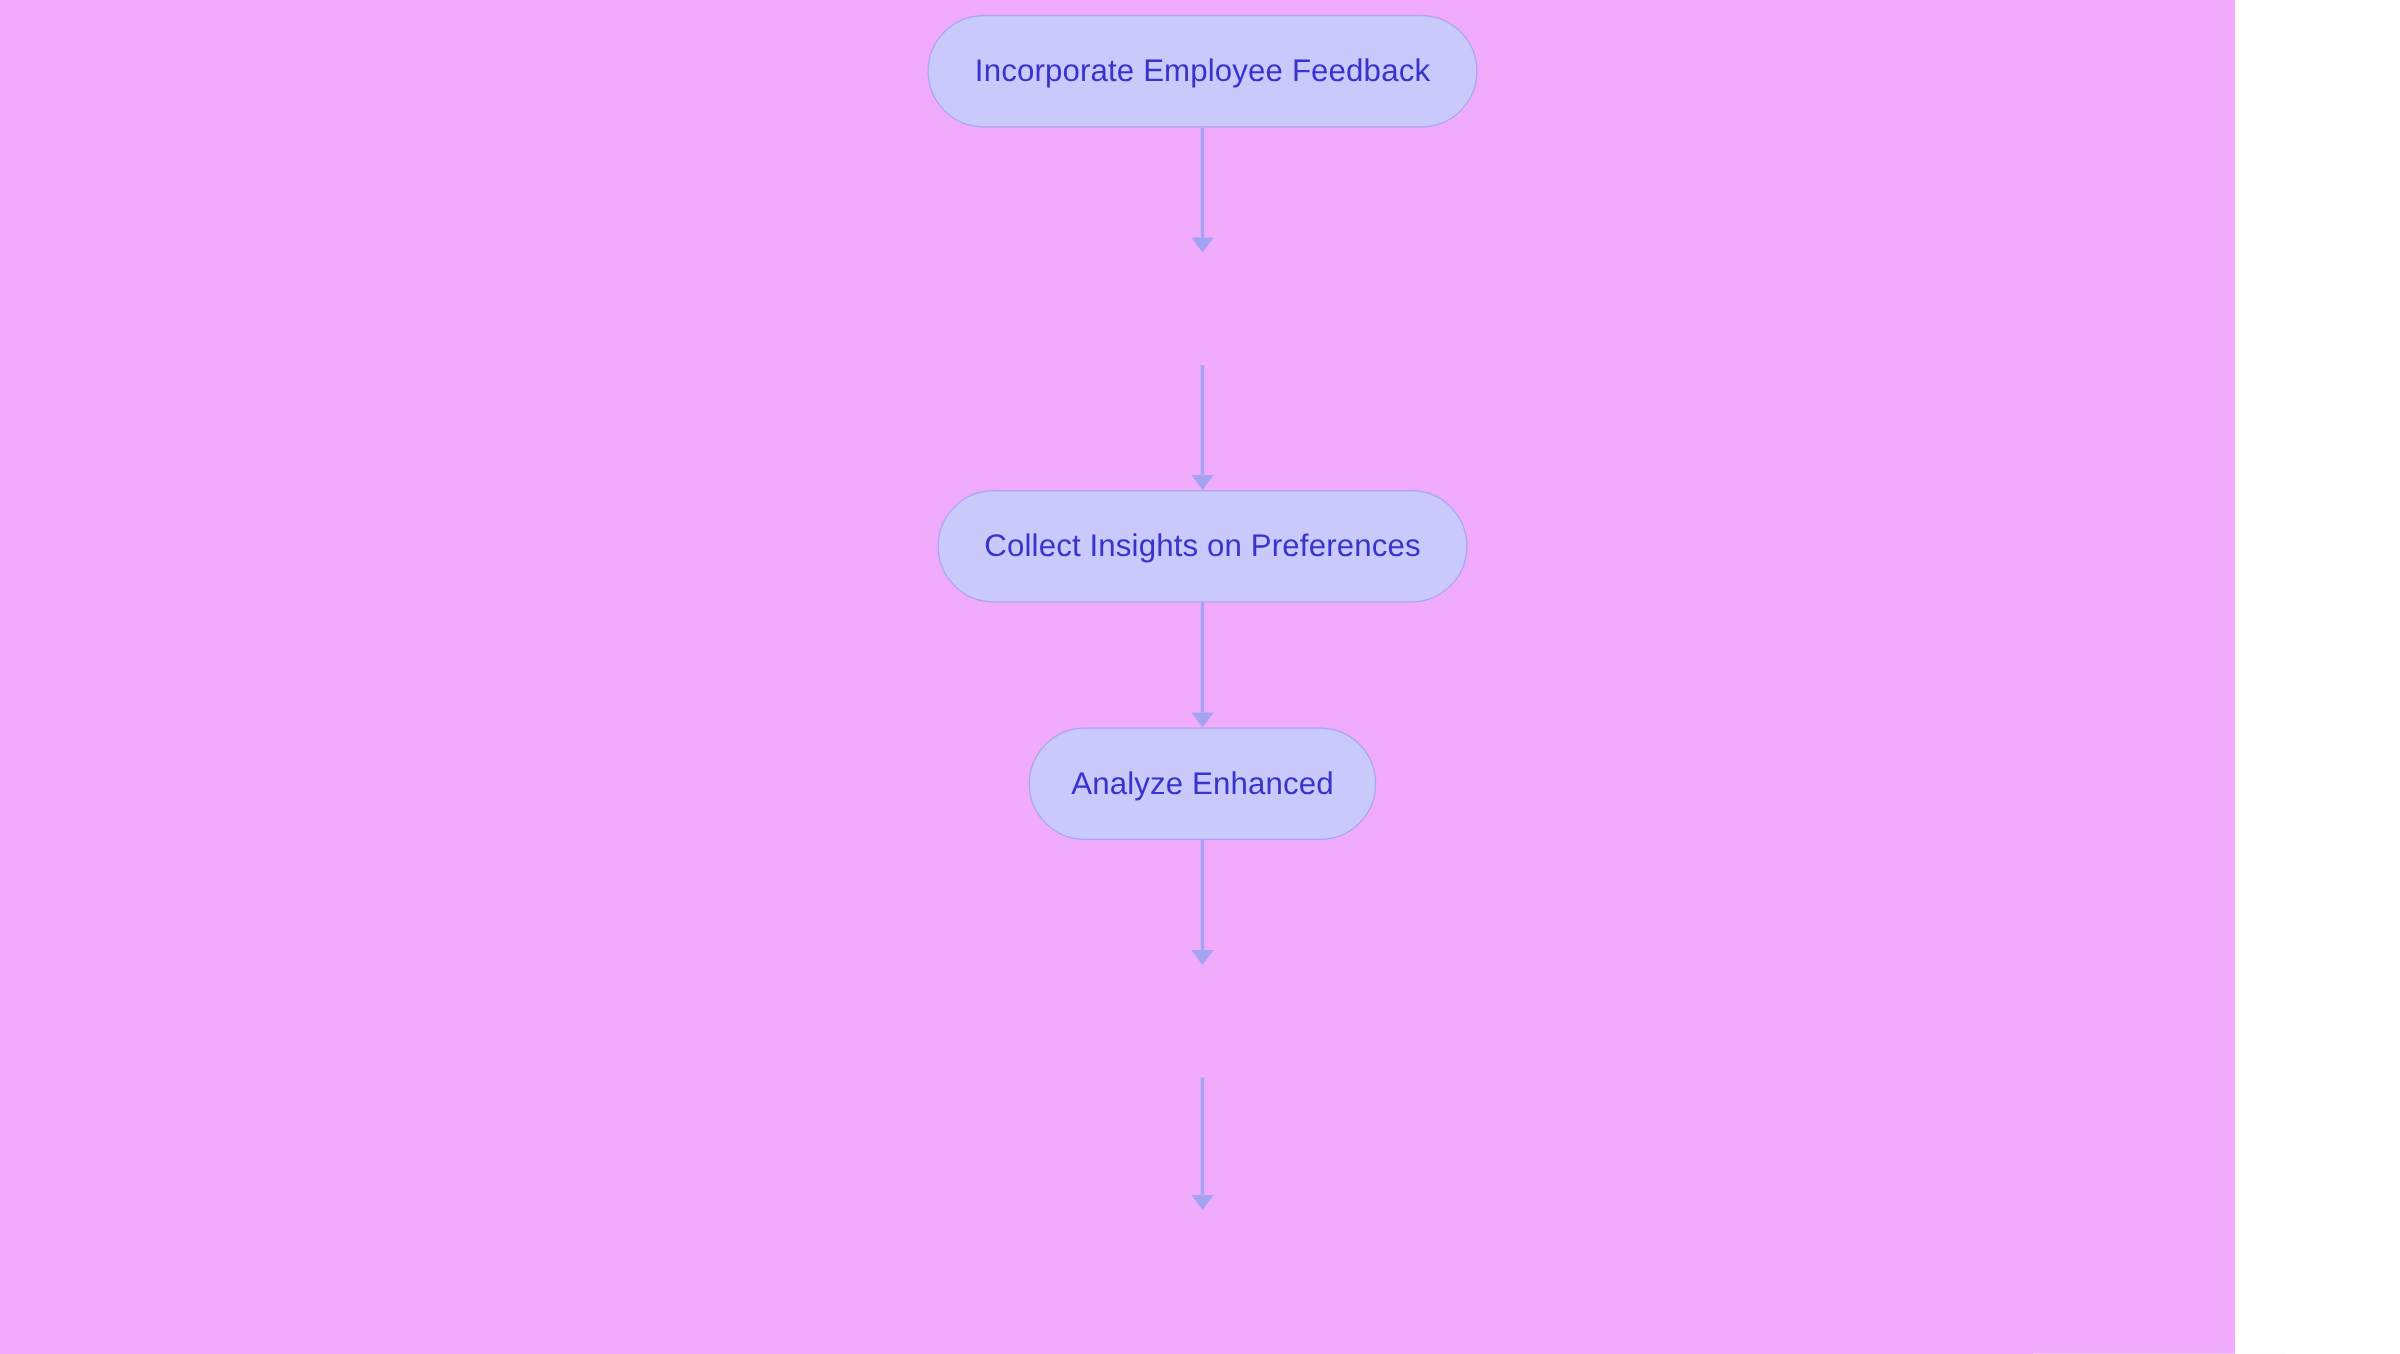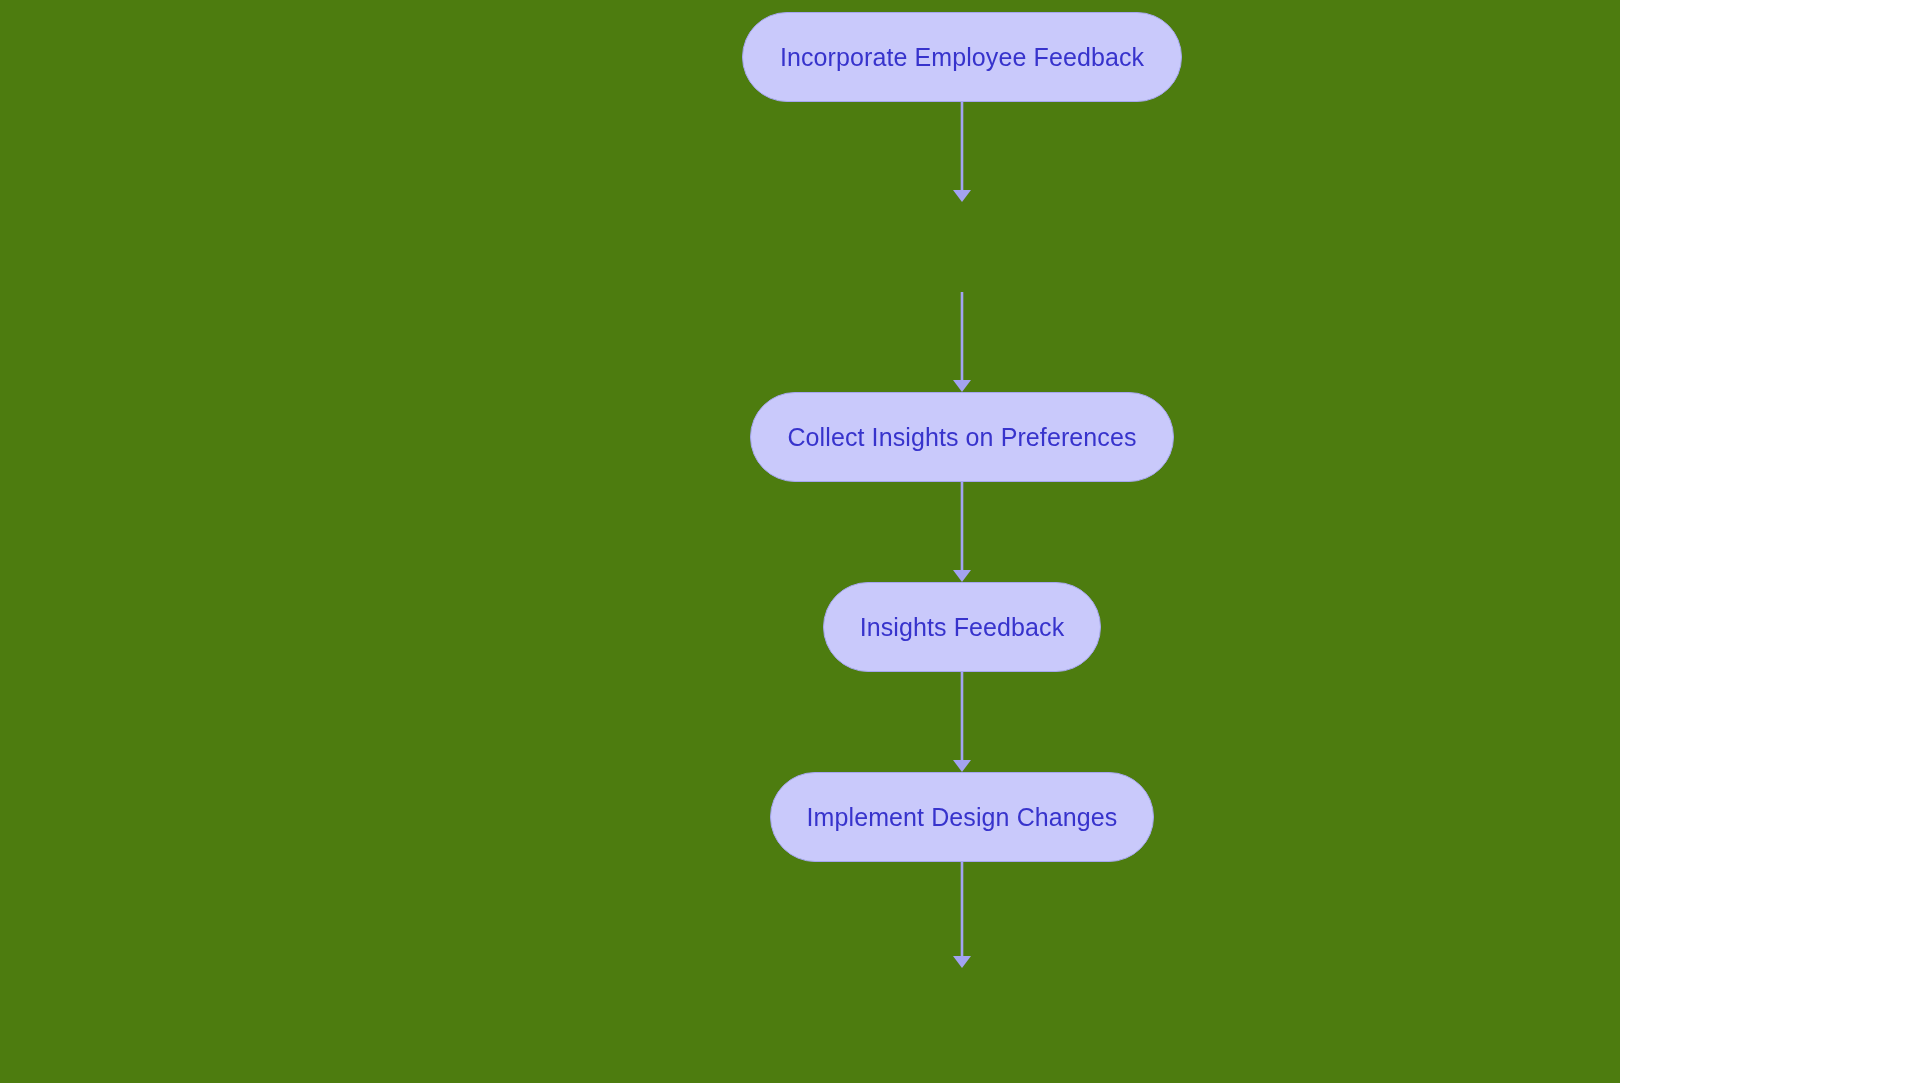--- a/index.html
+++ b/index.html
@@ -10,23 +10,23 @@
   }
   body {
     width: 1920px;
     height: 1083px;
     overflow: hidden;
     font-family: "Liberation Sans", "DejaVu Sans", sans-serif;
   }
 
   #flowchart-root {
     position: relative;
-    width: 1620px;
+    width: 1788px;
     height: 1083px;
-    background: #4d7c0f;
+    background: #f0abfc;
   }
 
   .flow-column {
     position: absolute;
     left: 0;
     top: 0;
     width: 1920px;
     height: 1083px;
   }
 
@@ -121,22 +121,19 @@
     <div class="node node-1">
       <span class="node-label">Incorporate Employee Feedback</span>
     </div>
 
 
     <div class="node node-3">
       <span class="node-label">Collect Insights on Preferences</span>
     </div>
 
     <div class="node node-4">
-      <span class="node-label">Insights Feedback</span>
+      <span class="node-label">Analyze Enhanced</span>
     </div>
 
-    <div class="node node-5">
-      <span class="node-label">Implement Design Changes</span>
-    </div>
 
 
   </div>
 </div>
 
 </body></html>

